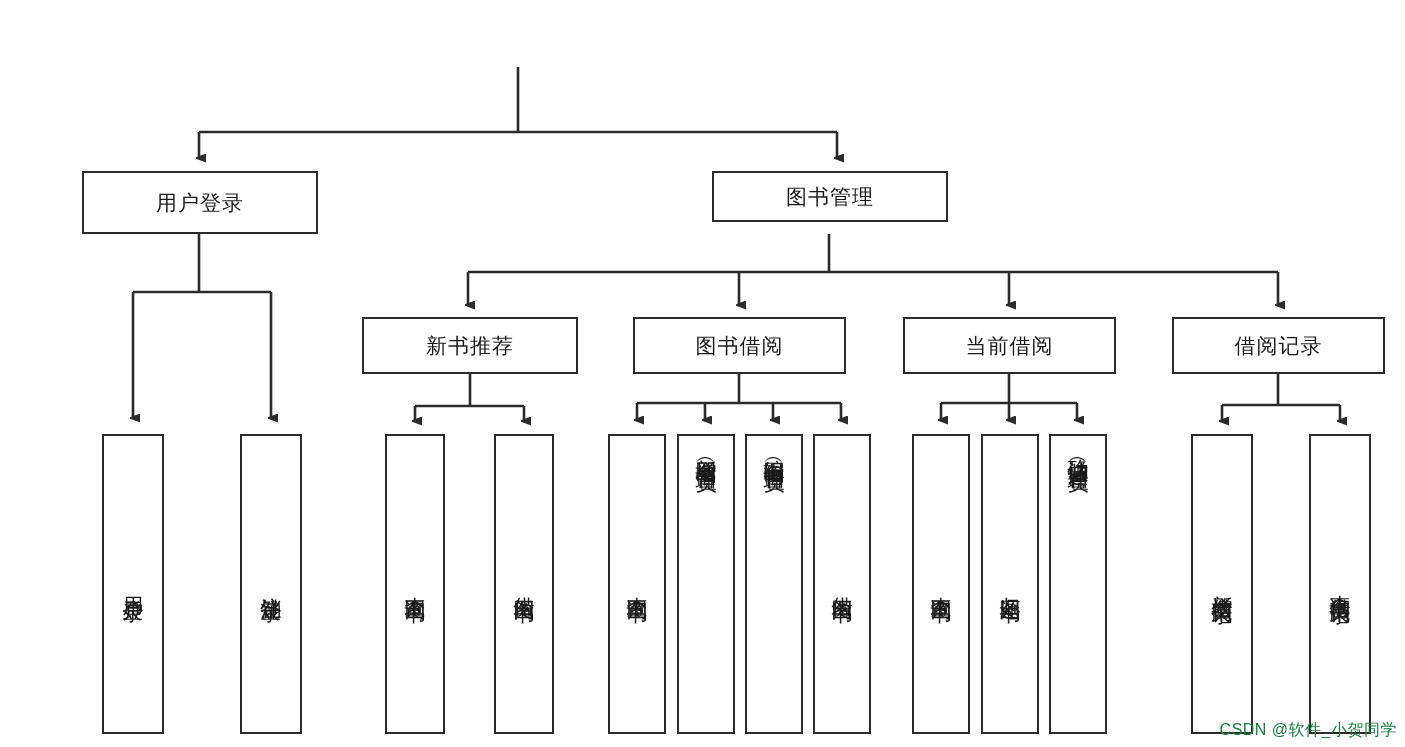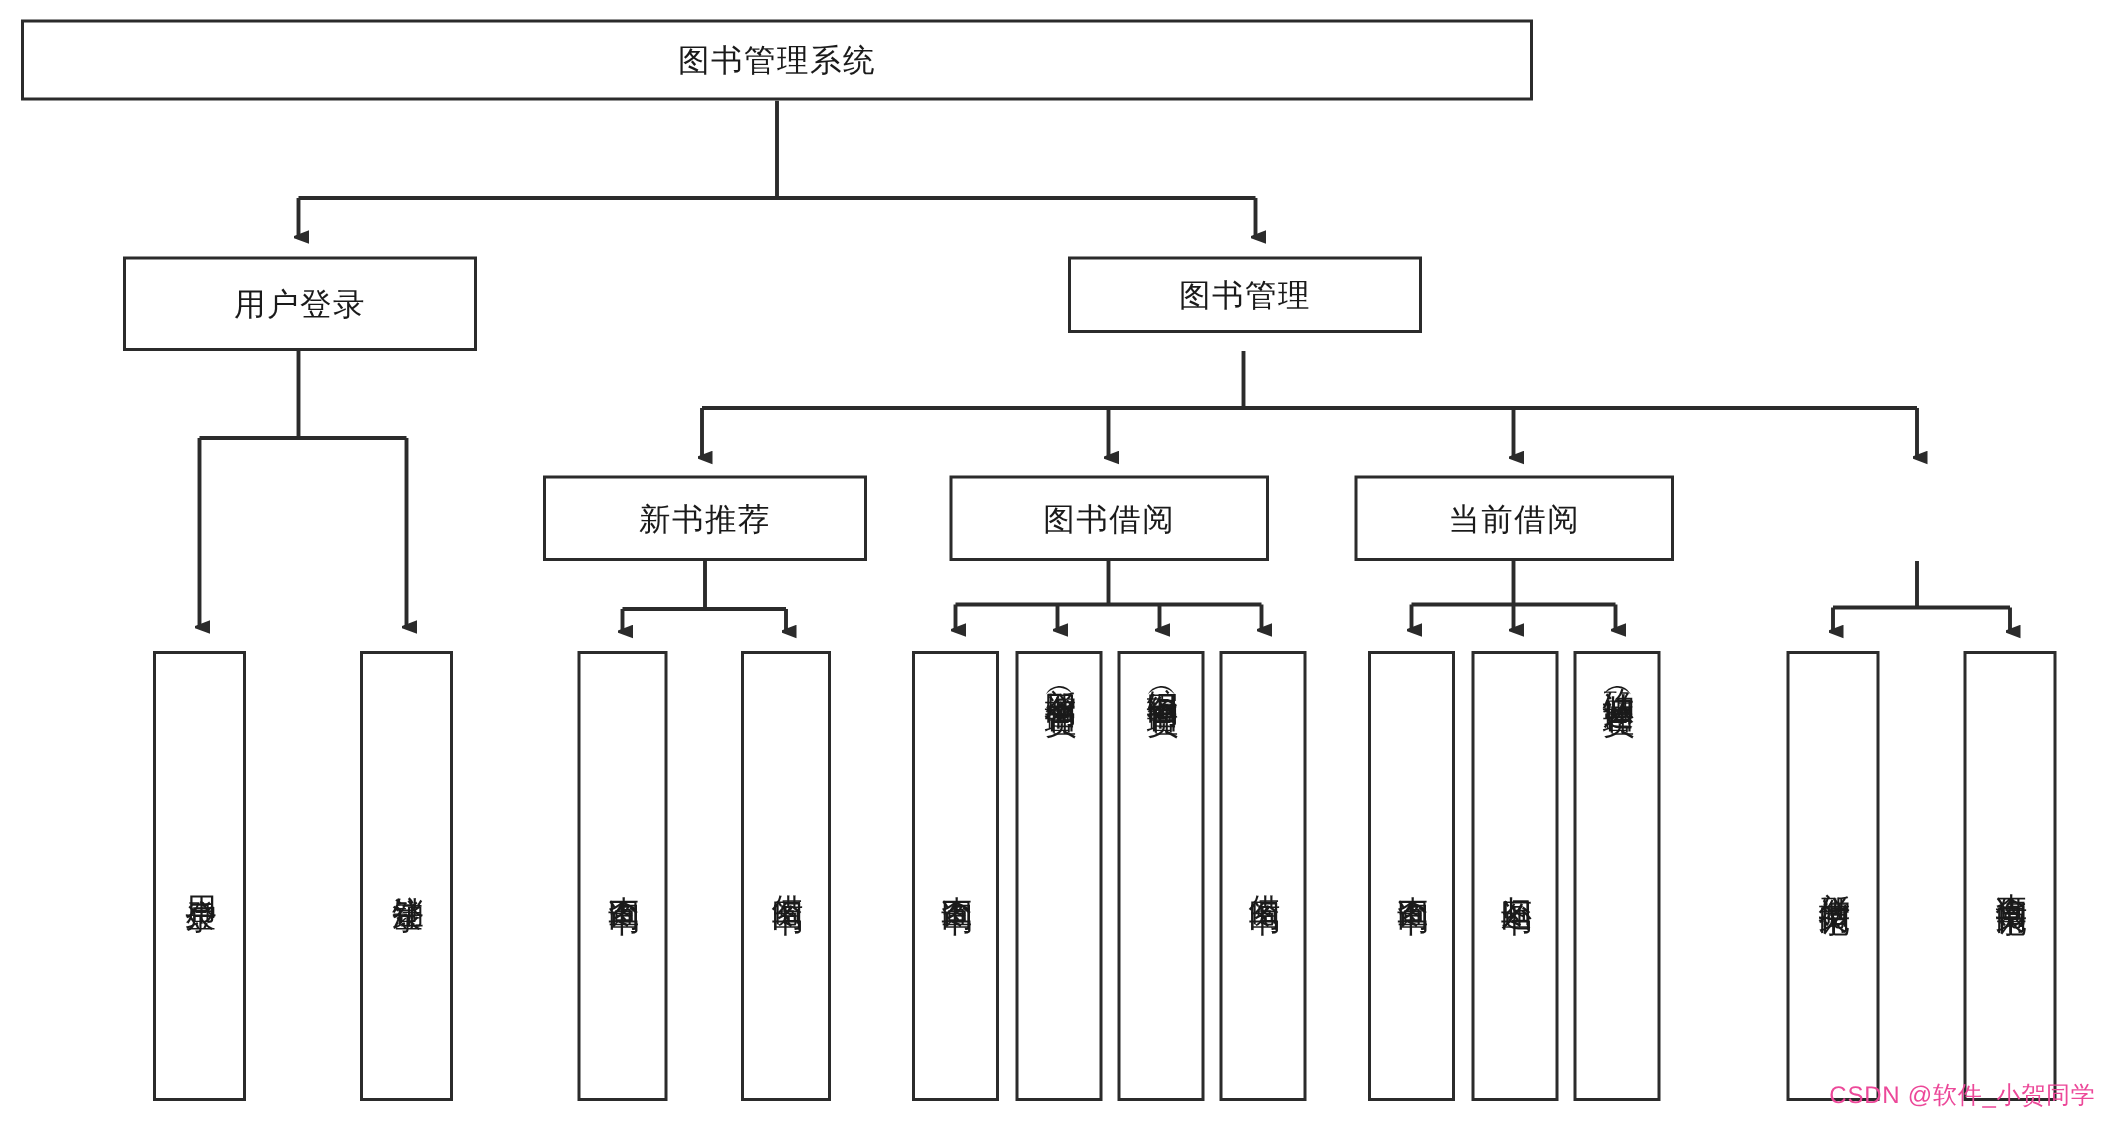--- a/index.html
+++ b/index.html
@@ -53,21 +53,21 @@
     top: 0;
     width: 1405px;
     height: 747px;
     pointer-events: none;
   }
   .watermark {
     position: absolute;
     right: 8px;
     bottom: 6px;
     font-size: 16px;
-    color: #ec4899;
+    color: #15803d;
     letter-spacing: 0.5px;
     white-space: nowrap;
     margin-left: 45px;
   }
 </style>
 </head>
 <body>
 
 <div id="canvas">
 
@@ -114,39 +114,39 @@
       <path d="M1009,403 L1009,420" marker-end="url(#arrow)"></path>
       <path d="M1077,403 L1077,420" marker-end="url(#arrow)"></path>
 
       <path d="M1278,374 L1278,405"></path>
       <path d="M1222,405 L1340,405"></path>
       <path d="M1222,405 L1222,421" marker-end="url(#arrow)"></path>
       <path d="M1340,405 L1340,421" marker-end="url(#arrow)"></path>
     </g>
   </svg>
 
-  <div class="node h node-title" style="left:14px; top:13px; width:1008px; height:54px;">
-    <span>图书管理系统</span>
-  </div>
 
   <div class="node h" style="left:82px; top:171px; width:236px; height:63px;">
     <span>用户登录</span>
   </div>
   <div class="node h" style="left:712px; top:171px; width:236px; height:51px;">
     <span>图书管理</span>
   </div>
 
   <div class="node h" style="left:362px; top:317px; width:216px; height:57px;text-align:center;">
     <span>新书推荐</span>
   </div>
   <div class="node h" style="left:633px; top:317px; width:213px; height:57px;">
     <span>图书借阅</span>
   </div>
   <div class="node h" style="left:903px; top:317px; width:213px; height:57px;">
     <span>当前借阅</span>
+  </div>
+  <div class="node h" style="left:1172px; top:317px; width:213px; height:57px;">
+    <span>借阅记录</span>
   </div>
 
   <div class="node v" style="left:102px; top:434px; width:62px; height:300px;">
     <span>用户登录</span>
   </div>
   <div class="node v" style="left:240px; top:434px; width:62px; height:300px;">
     <span>注销登录</span>
   </div>
 
   <div class="node v" style="left:385px; top:434px; width:60px; height:300px;">

